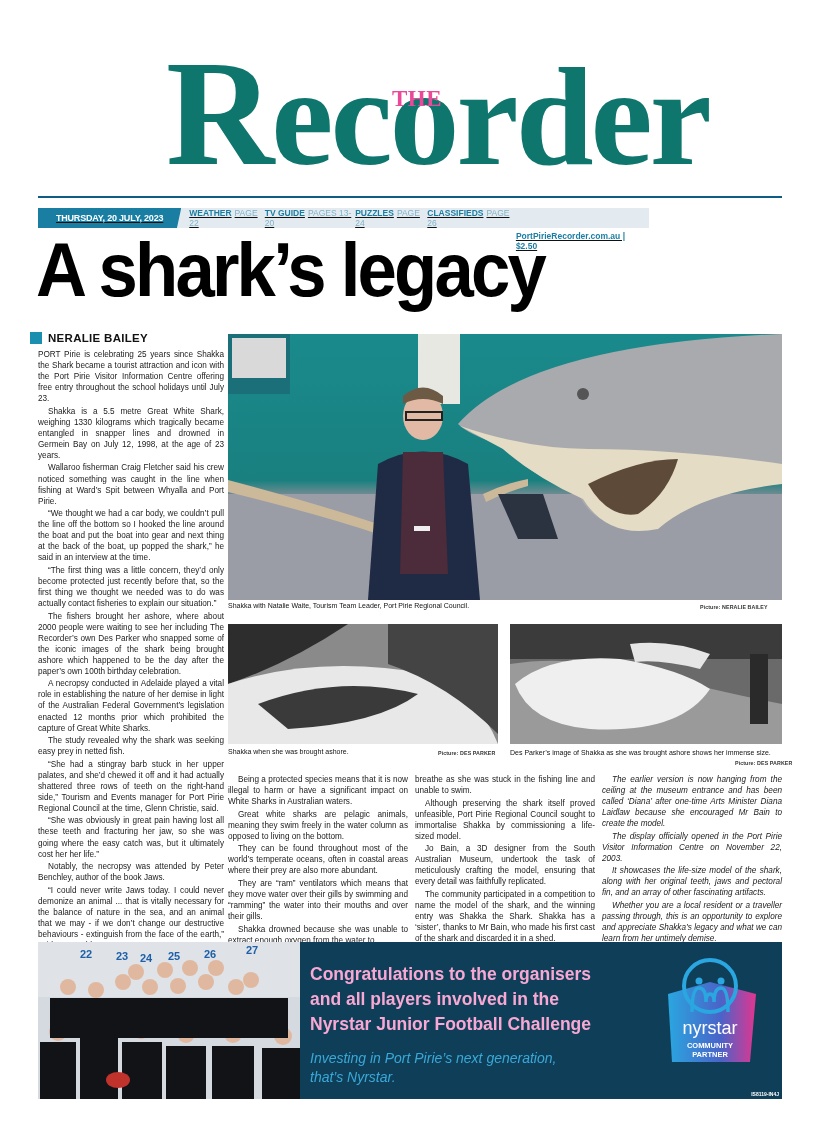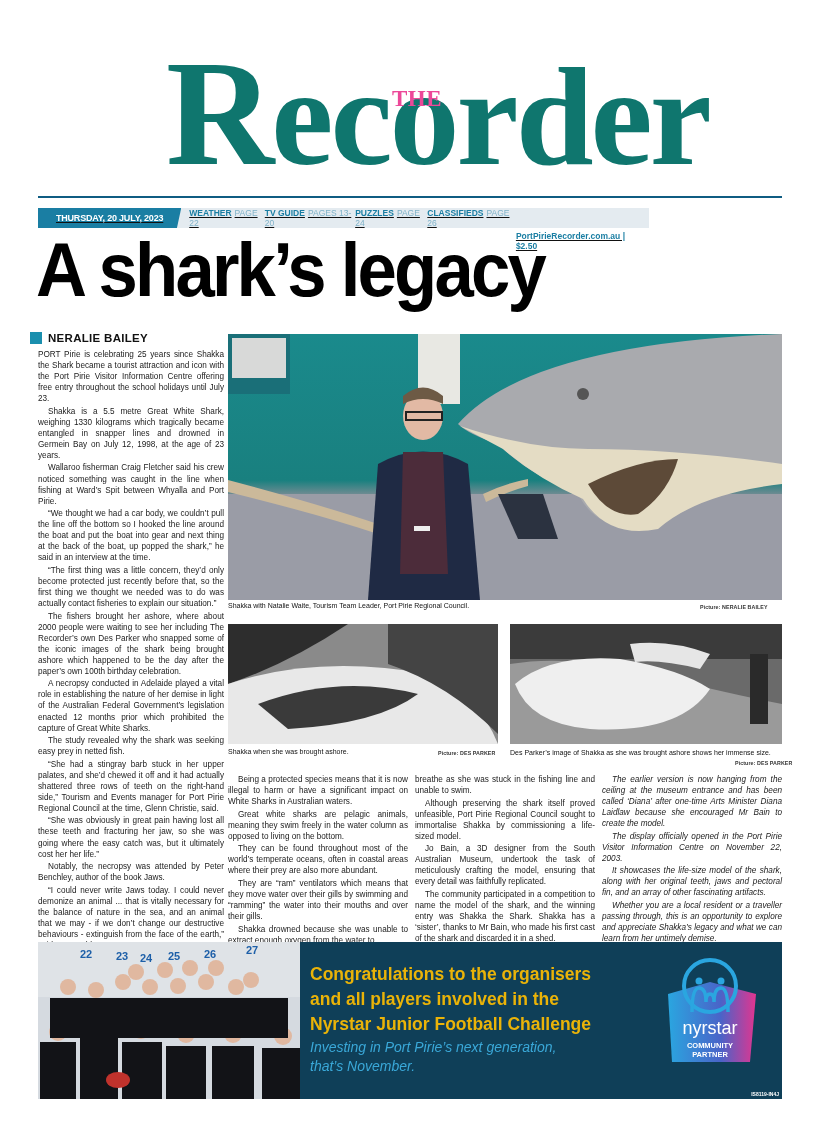--- a/index.html
+++ b/index.html
@@ -39,22 +39,22 @@
   .caption { position: absolute; font-size: 7px; color: #111; }
   .credit { position: absolute; font-size: 5.3px; font-weight: bold; color: #333; letter-spacing: 0.1px; }
 
   .bw1 { left: 228px; top: 624px; width: 270px; height: 120px; background: radial-gradient(ellipse at 30% 55%, #f2f2f2 0%, #d8d8d8 30%, #777 60%, #2a2a2a 100%); }
   .bw2 { left: 510px; top: 624px; width: 272px; height: 120px; background: linear-gradient(180deg, #3a3a3a 0%, #6b6b6b 30%, #d0d0d0 55%, #555 100%); }
 
   
   .ad { position: absolute; left: 38px; top: 942px; width: 744px; height: 157px; background: #0f3f58; }
   .ad-photo { position: absolute; left: 0; top: 0; width: 262px; height: 157px; background: linear-gradient(180deg, #d8dde2 0%, #c8ced4 25%, #1c1d20 40%, #111214 100%); overflow: hidden; }
   .ad-text { position: absolute; left: 272px; top: 20px; width: 380px; }
-  .ad-head { color: #eab308; font-weight: bold; font-size: 17.5px; line-height: 25px; }
-  .ad-sub { color: #3aa8d8; font-style: italic; font-size: 14px; line-height: 19px; margin-top: 1px; }
+  .ad-head { color: #f9a8d4; font-weight: bold; font-size: 17.5px; line-height: 25px; }
+  .ad-sub { color: #3aa8d8; font-style: italic; font-size: 14px; line-height: 19px; margin-top: 12px; }
   .ad-badge { position: absolute; left: 620px; top: 12px; width: 104px; height: 120px; }
   .ad-code { position: absolute; right: 3px; bottom: 2px; color: #fff; font-size: 5px; font-weight: bold; }
 </style>
 </head>
 <body>
 
 <div class="masthead">
   <div class="mast-recorder"><span class="cap">R</span><span>ecorder</span></div>
   <div class="mast-the">THE</div>
   <div class="mast-rule"></div>
@@ -211,21 +211,21 @@
     </svg>
   </div>
   <div class="ad-text">
     <div class="ad-head">
       <div>Congratulations to the organisers</div>
       <div>and all players involved in the</div>
       <div>Nyrstar Junior Football Challenge</div>
     </div>
     <div class="ad-sub">
       <div>Investing in Port Pirie’s next generation,</div>
-      <div>that’s November.</div>
+      <div>that’s Nyrstar.</div>
     </div>
   </div>
   <div class="ad-badge">
     <svg width="104" height="120" viewBox="0 0 104 120">
       <defs>
         <linearGradient id="bg1" x1="0" y1="0" x2="1" y2="0">
           <stop offset="0" stop-color="#2aa6e0"></stop>
           <stop offset="0.6" stop-color="#4a63c8"></stop>
           <stop offset="1" stop-color="#e2358f"></stop>
         </linearGradient>

